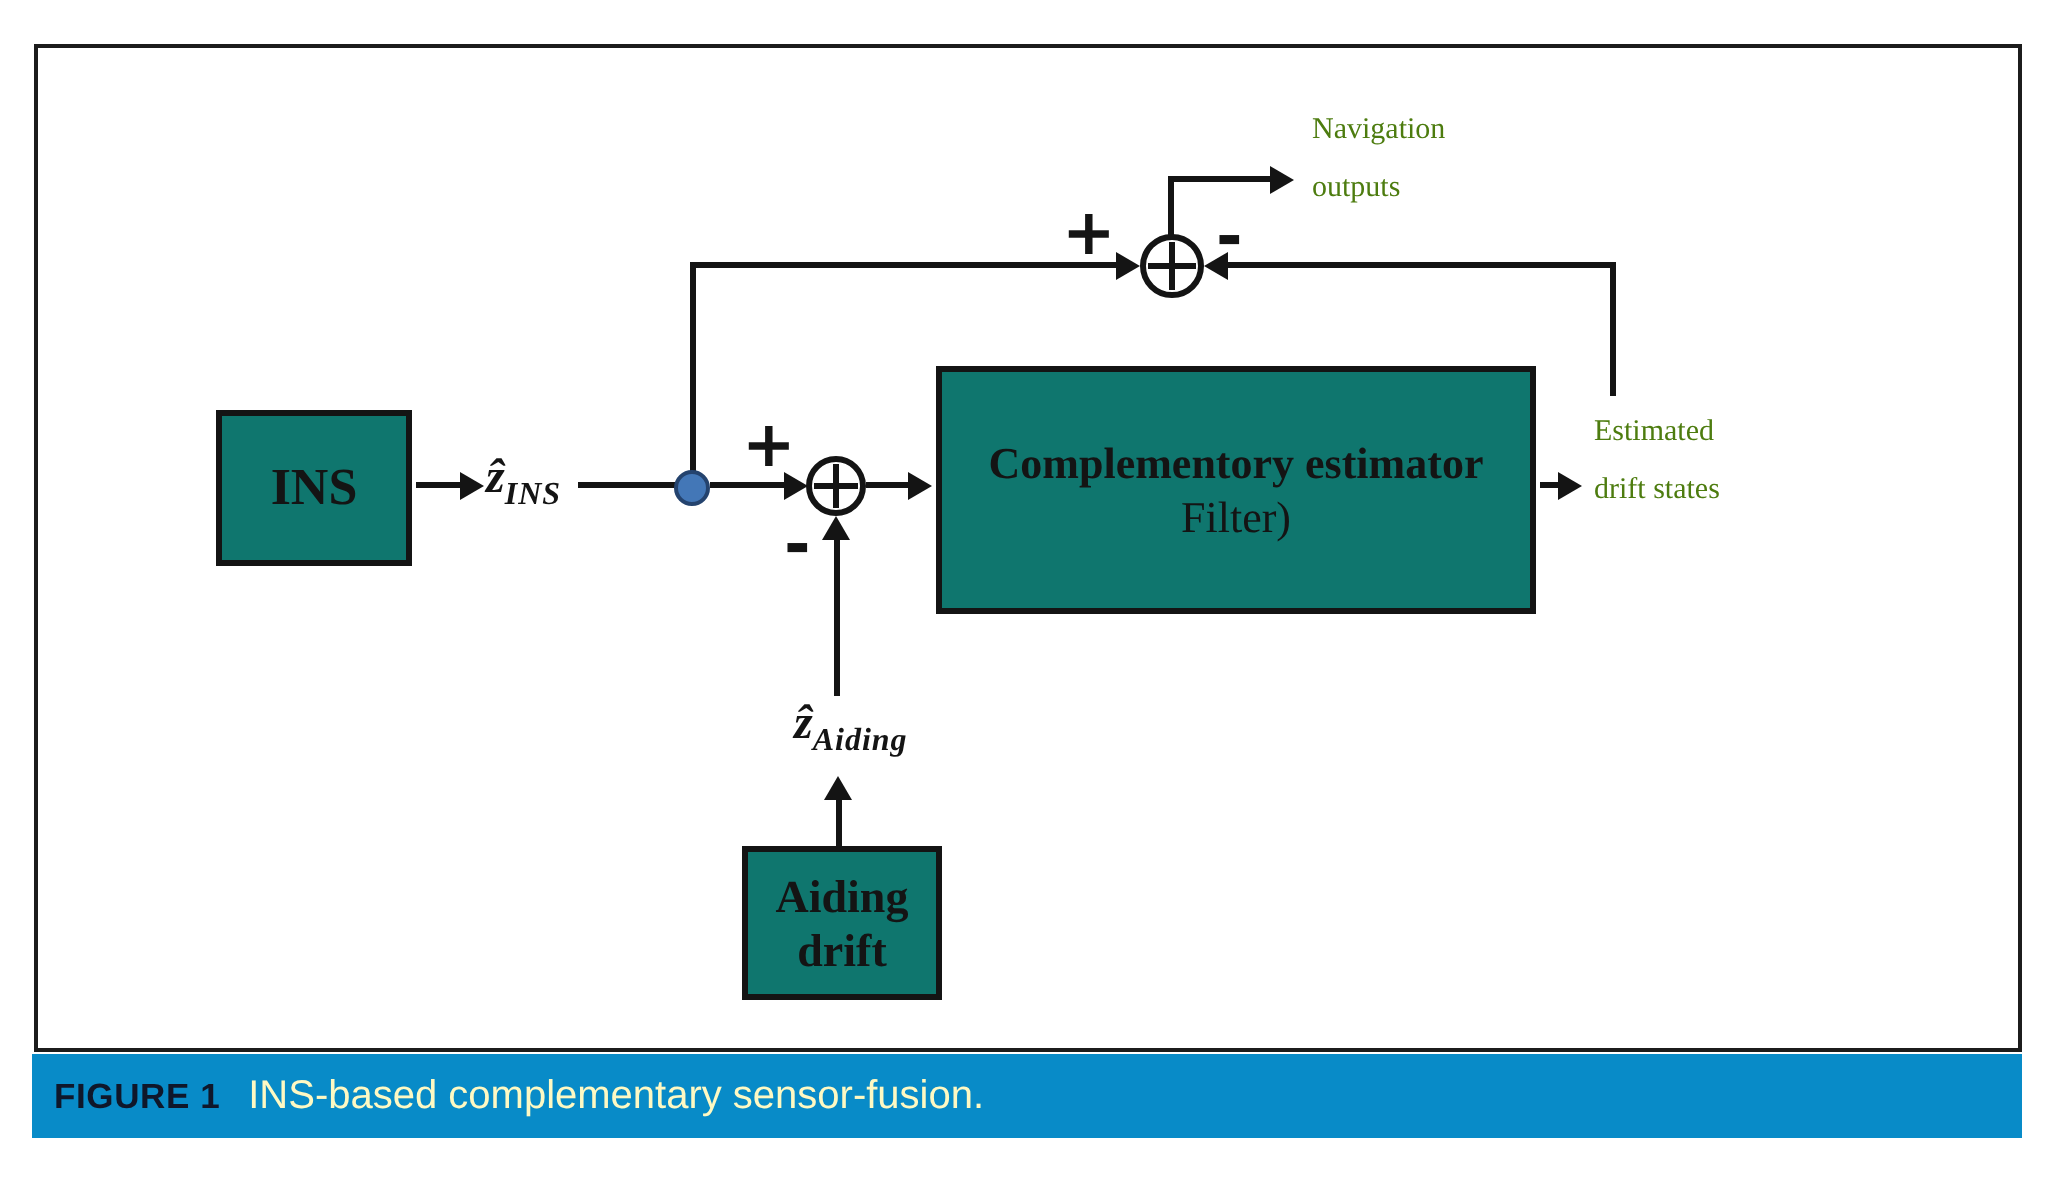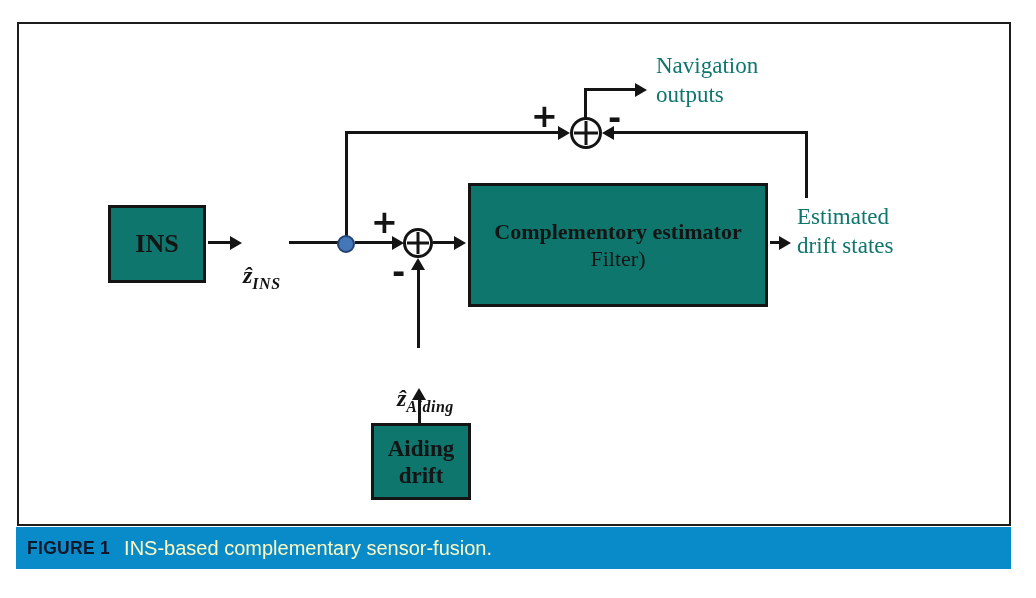--- a/index.html
+++ b/index.html
@@ -62,26 +62,26 @@
     border-radius:50%;background:#4377b7;border:2px solid #24436e;box-sizing:border-box;
   }
   
   .sign{
     position:absolute;font-family:"DejaVu Sans",sans-serif;font-weight:700;
     font-size:32px;line-height:32px;color:#141414;
   }
   
   .mathlabel{
     position:absolute;font-weight:700;font-style:italic;font-size:24px;
-    color:#141414;white-space:nowrap;margin-top:36px;
+    color:#141414;white-space:nowrap;
   }
   .mathlabel sub{font-size:16px;font-weight:600;font-style:italic;letter-spacing:0.5px;}
   
   .textlabel{
-    position:absolute;font-size:23px;line-height:29px;color:#0f766e;white-space:nowrap;
+    position:absolute;font-size:15px;line-height:29px;color:#4d7c0f;white-space:nowrap;
   }
 </style>
 </head>
 <body>
 
 <div class="frame"></div>
 
 <div class="box box-ins">
   <div class="t">INS</div>
 </div>

